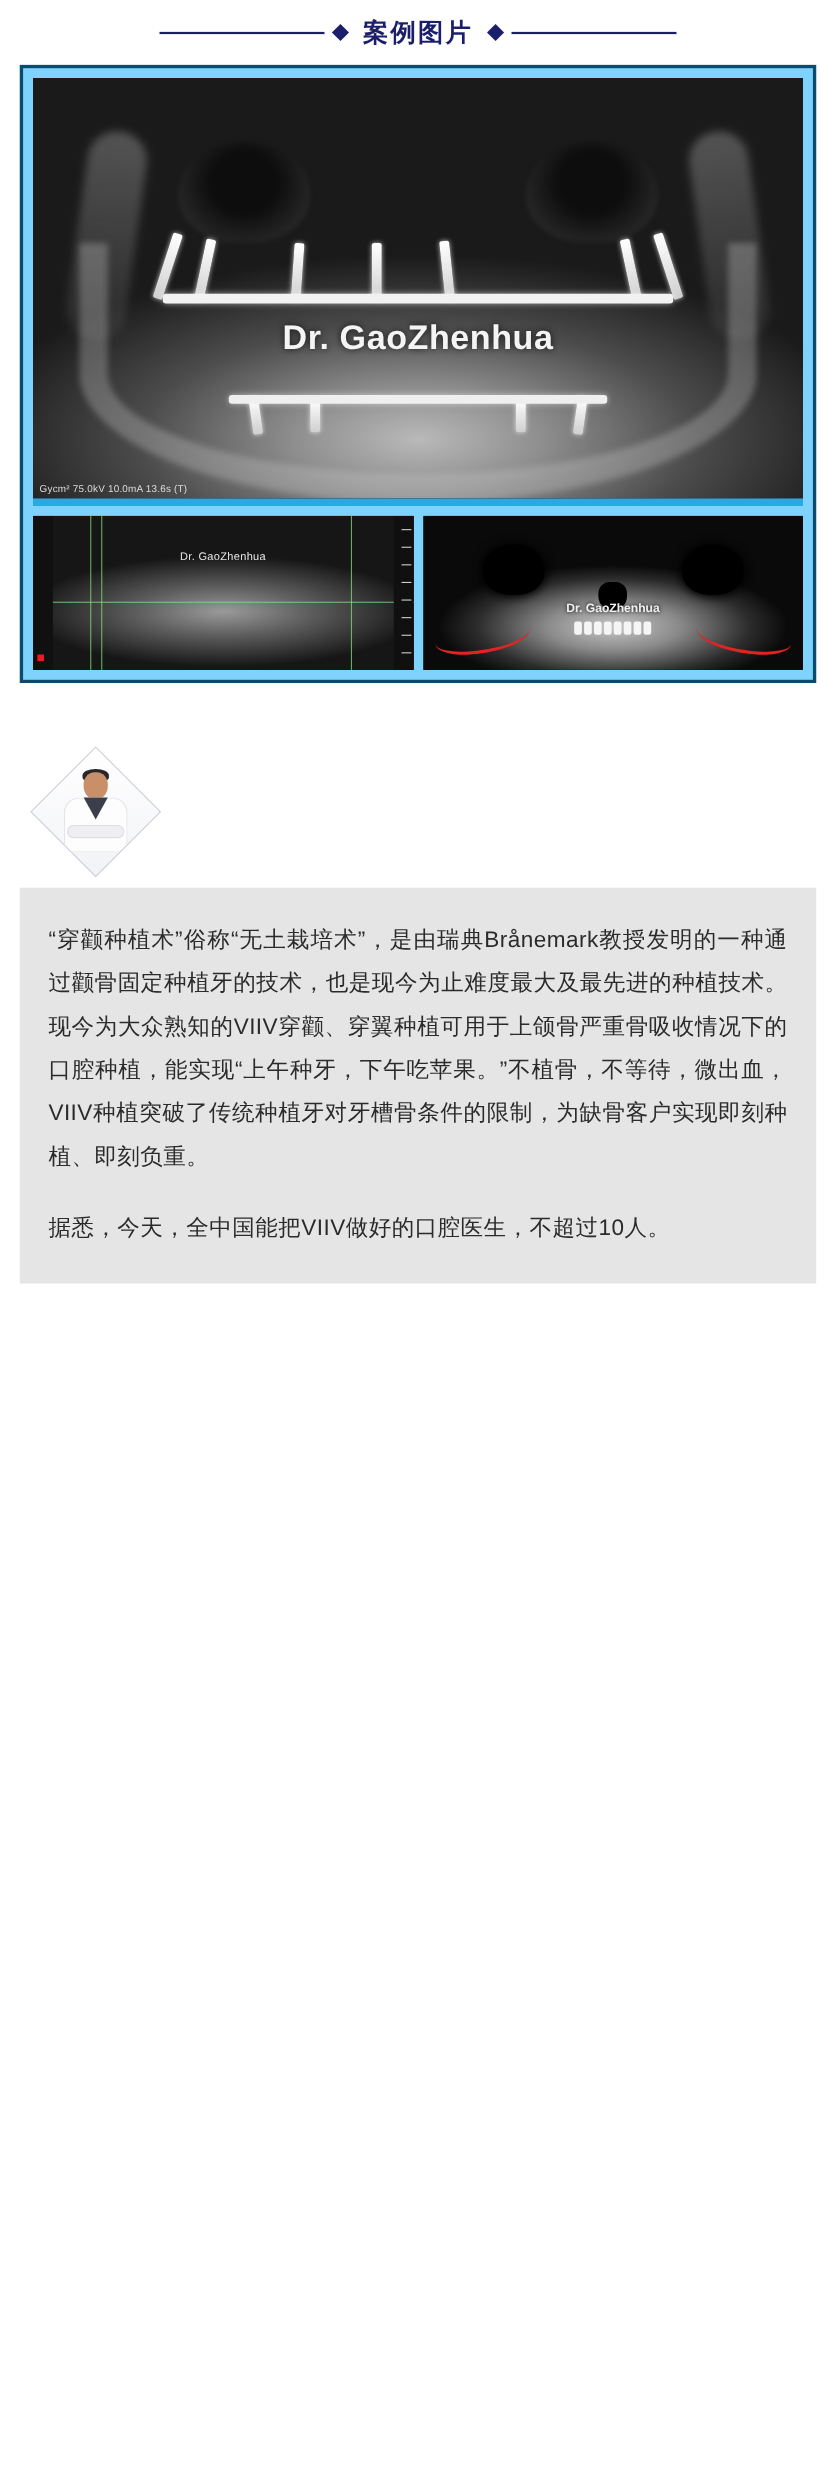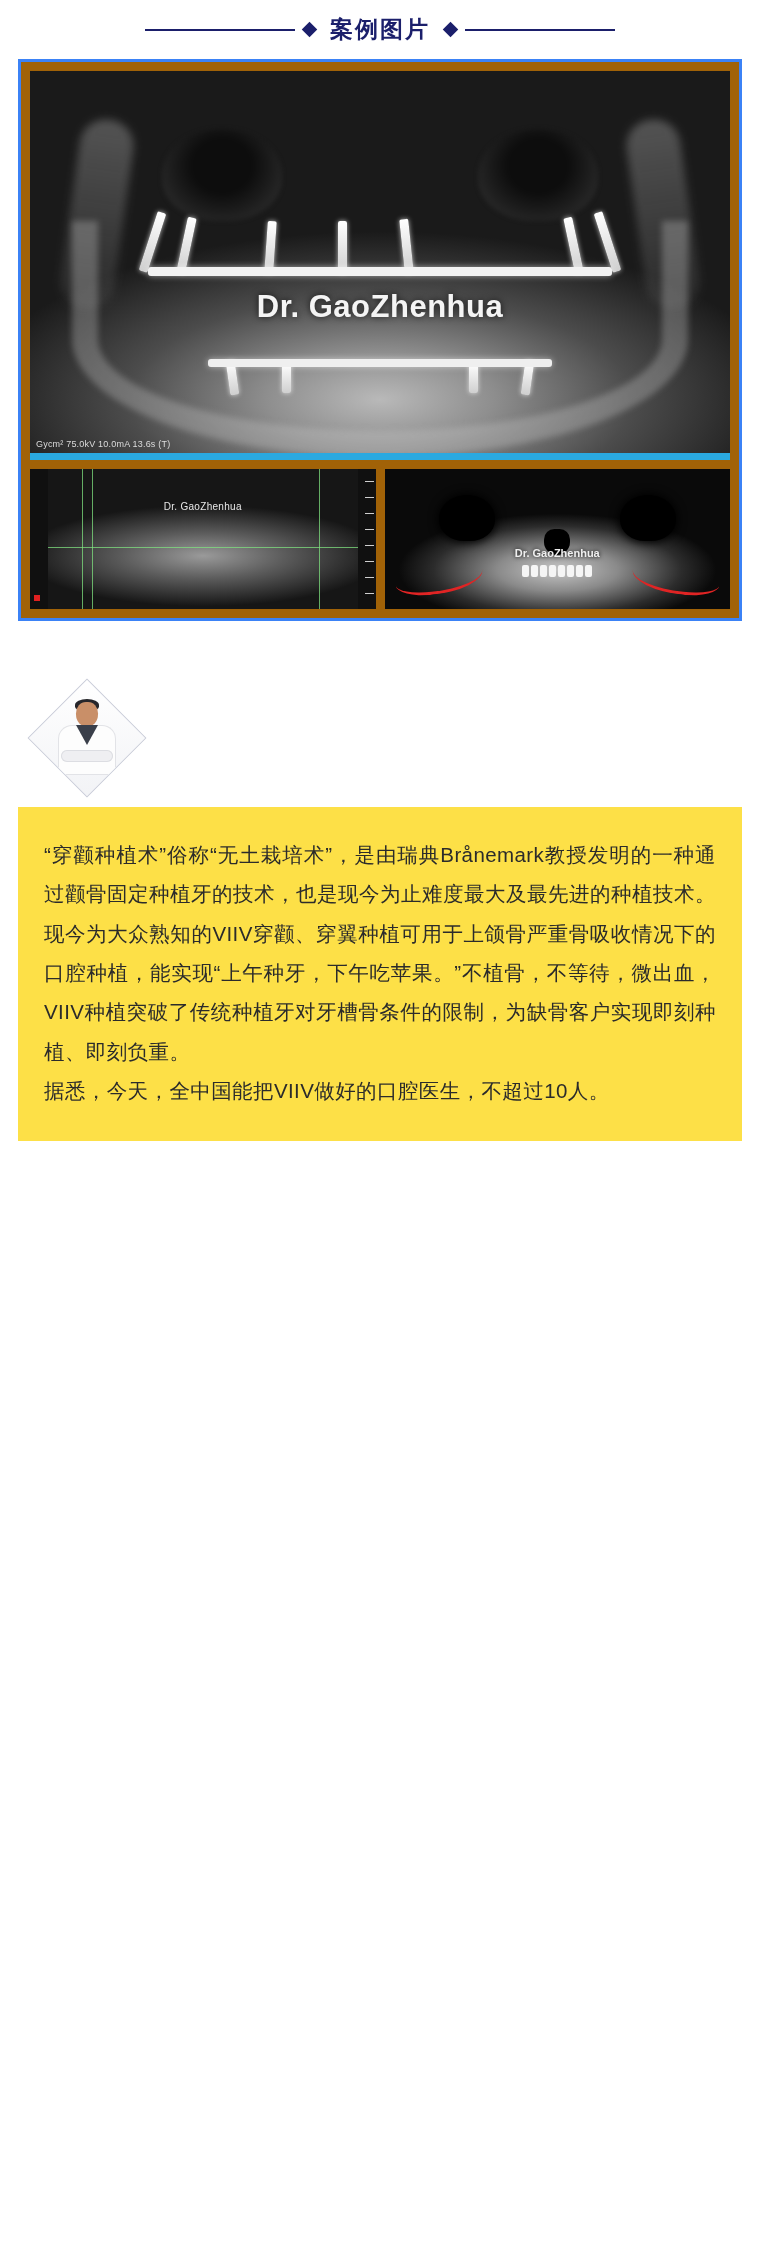--- a/index.html
+++ b/index.html
@@ -43,24 +43,24 @@
     font-weight: bold;
     color: #1b1f6b;
     letter-spacing: 2px;
     padding: 0 6px;
     white-space: nowrap;
   }
 
   
   .frame {
     margin: 4px 18px 0 18px;
-    border: 3px solid #3b82f6;
+    border: 3px solid #0c4a6e;
     padding: 9px;
     box-sizing: border-box;
-    background: #a16207;
+    background: #7dd3fc;
   }
   .xray-main {
     position: relative;
     width: 100%;
     height: 382px;
     background: #0b0b0b;
     overflow: hidden;
   }
   
   .xr-bg {
@@ -366,35 +366,35 @@
     width: 52px;
     height: 12px;
     background: #efeff2;
     border-radius: 6px;
     box-shadow: inset 0 0 0 1px #dcdde2;
   }
 
   
   .text-card {
     margin: 12px 18px 0 18px;
-    background: #fde047;
+    background: #e5e5e5;
     padding: 28px 26px 30px 26px;
     box-sizing: border-box;
   }
   .para {
     font-size: 20.5px;
     line-height: 1.92;
     color: #2b2b2b;
     letter-spacing: 0.4px;
     text-align: justify;
     margin: 0;
     font-family: "Liberation Sans", "DejaVu Sans", sans-serif;
   }
   .para + .para { margin-top: 0; }
-  .para.spaced { }
+  .para.spaced { margin-top: 26px; }
 </style>
 </head>
 <body>
 
 <div class="page">
 
   <div class="section-header">
     <div class="sh-line"></div>
     <div class="sh-diamond"></div>
     <div class="sh-title">案例图片</div>

